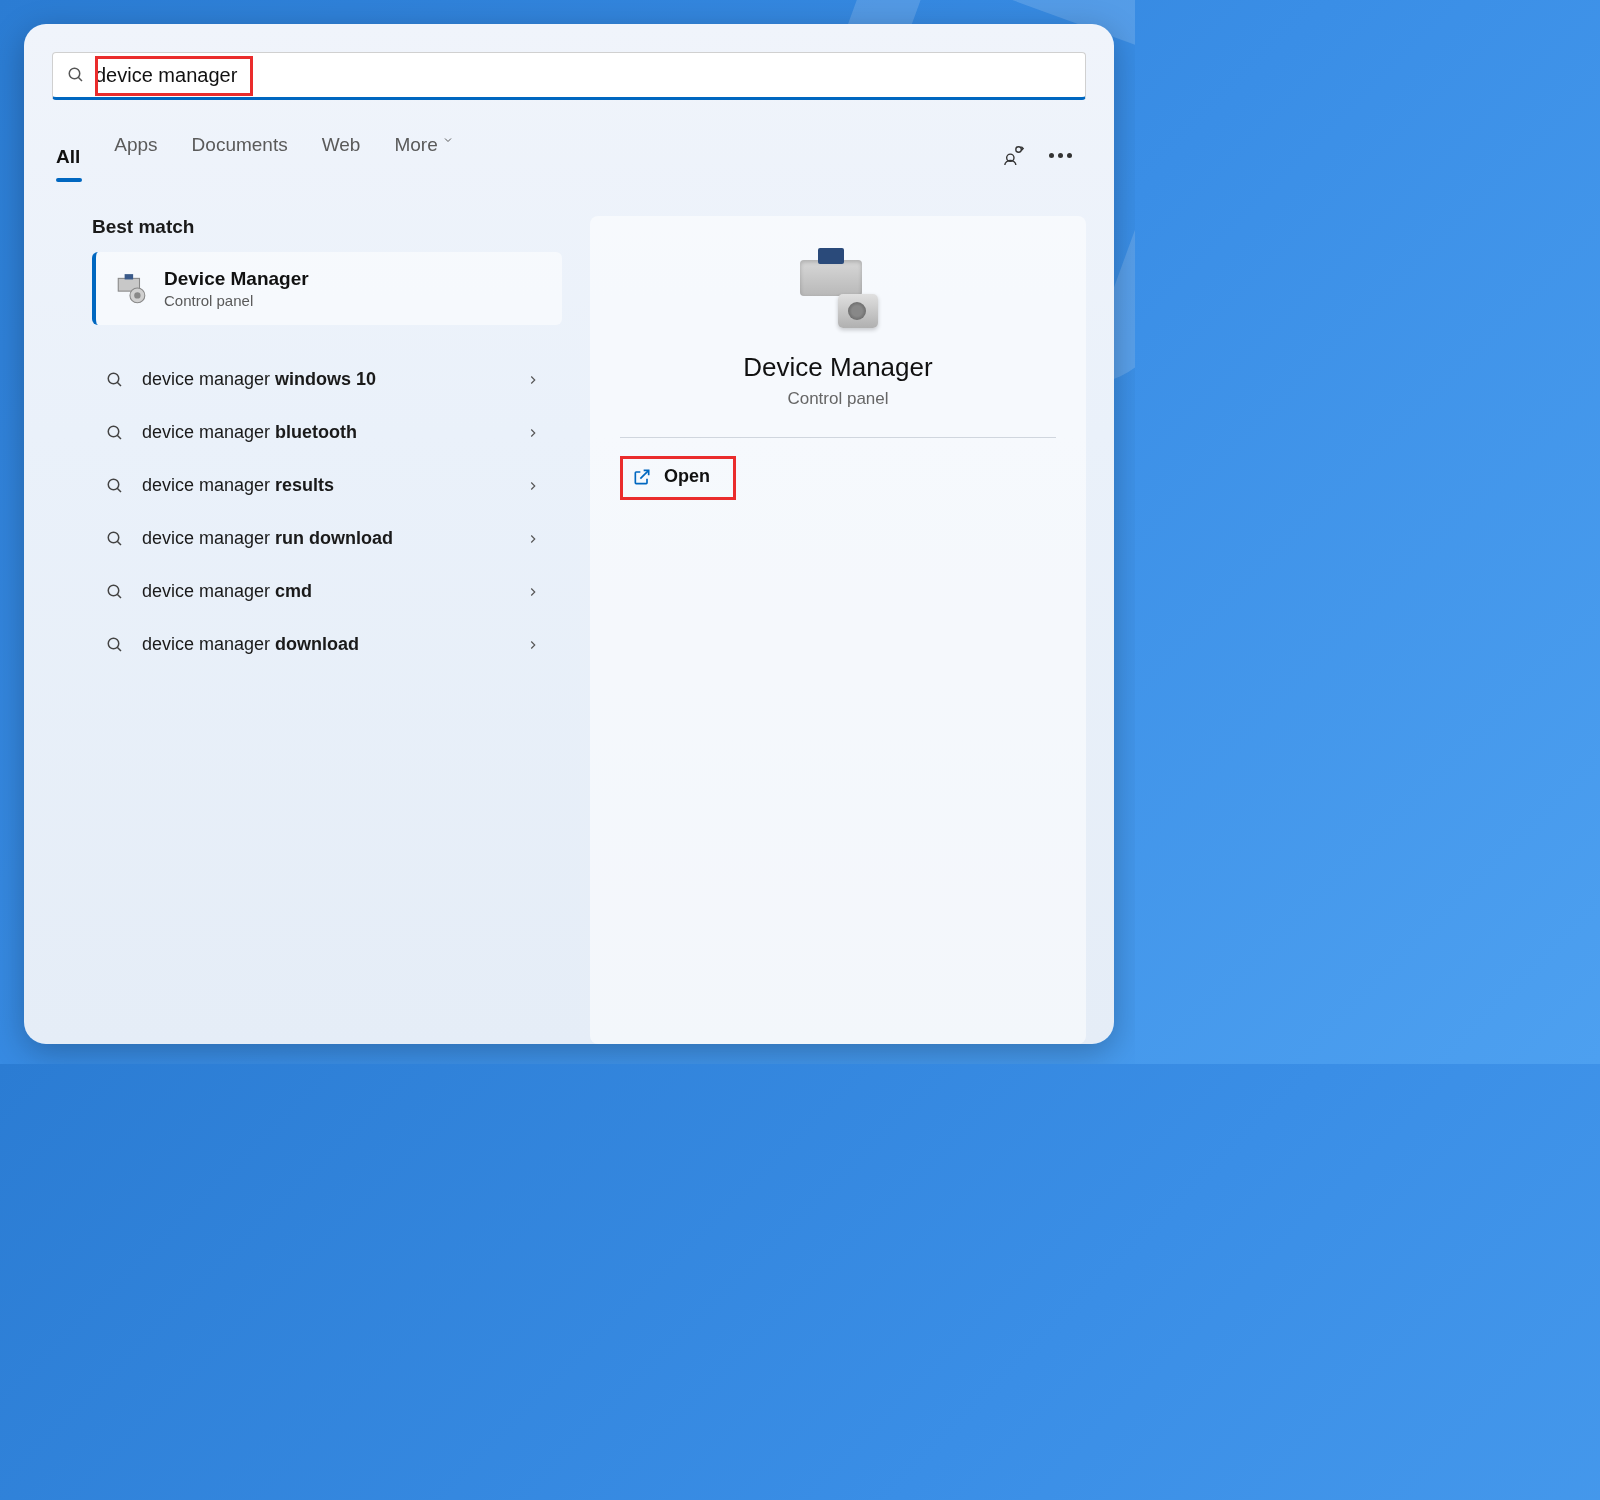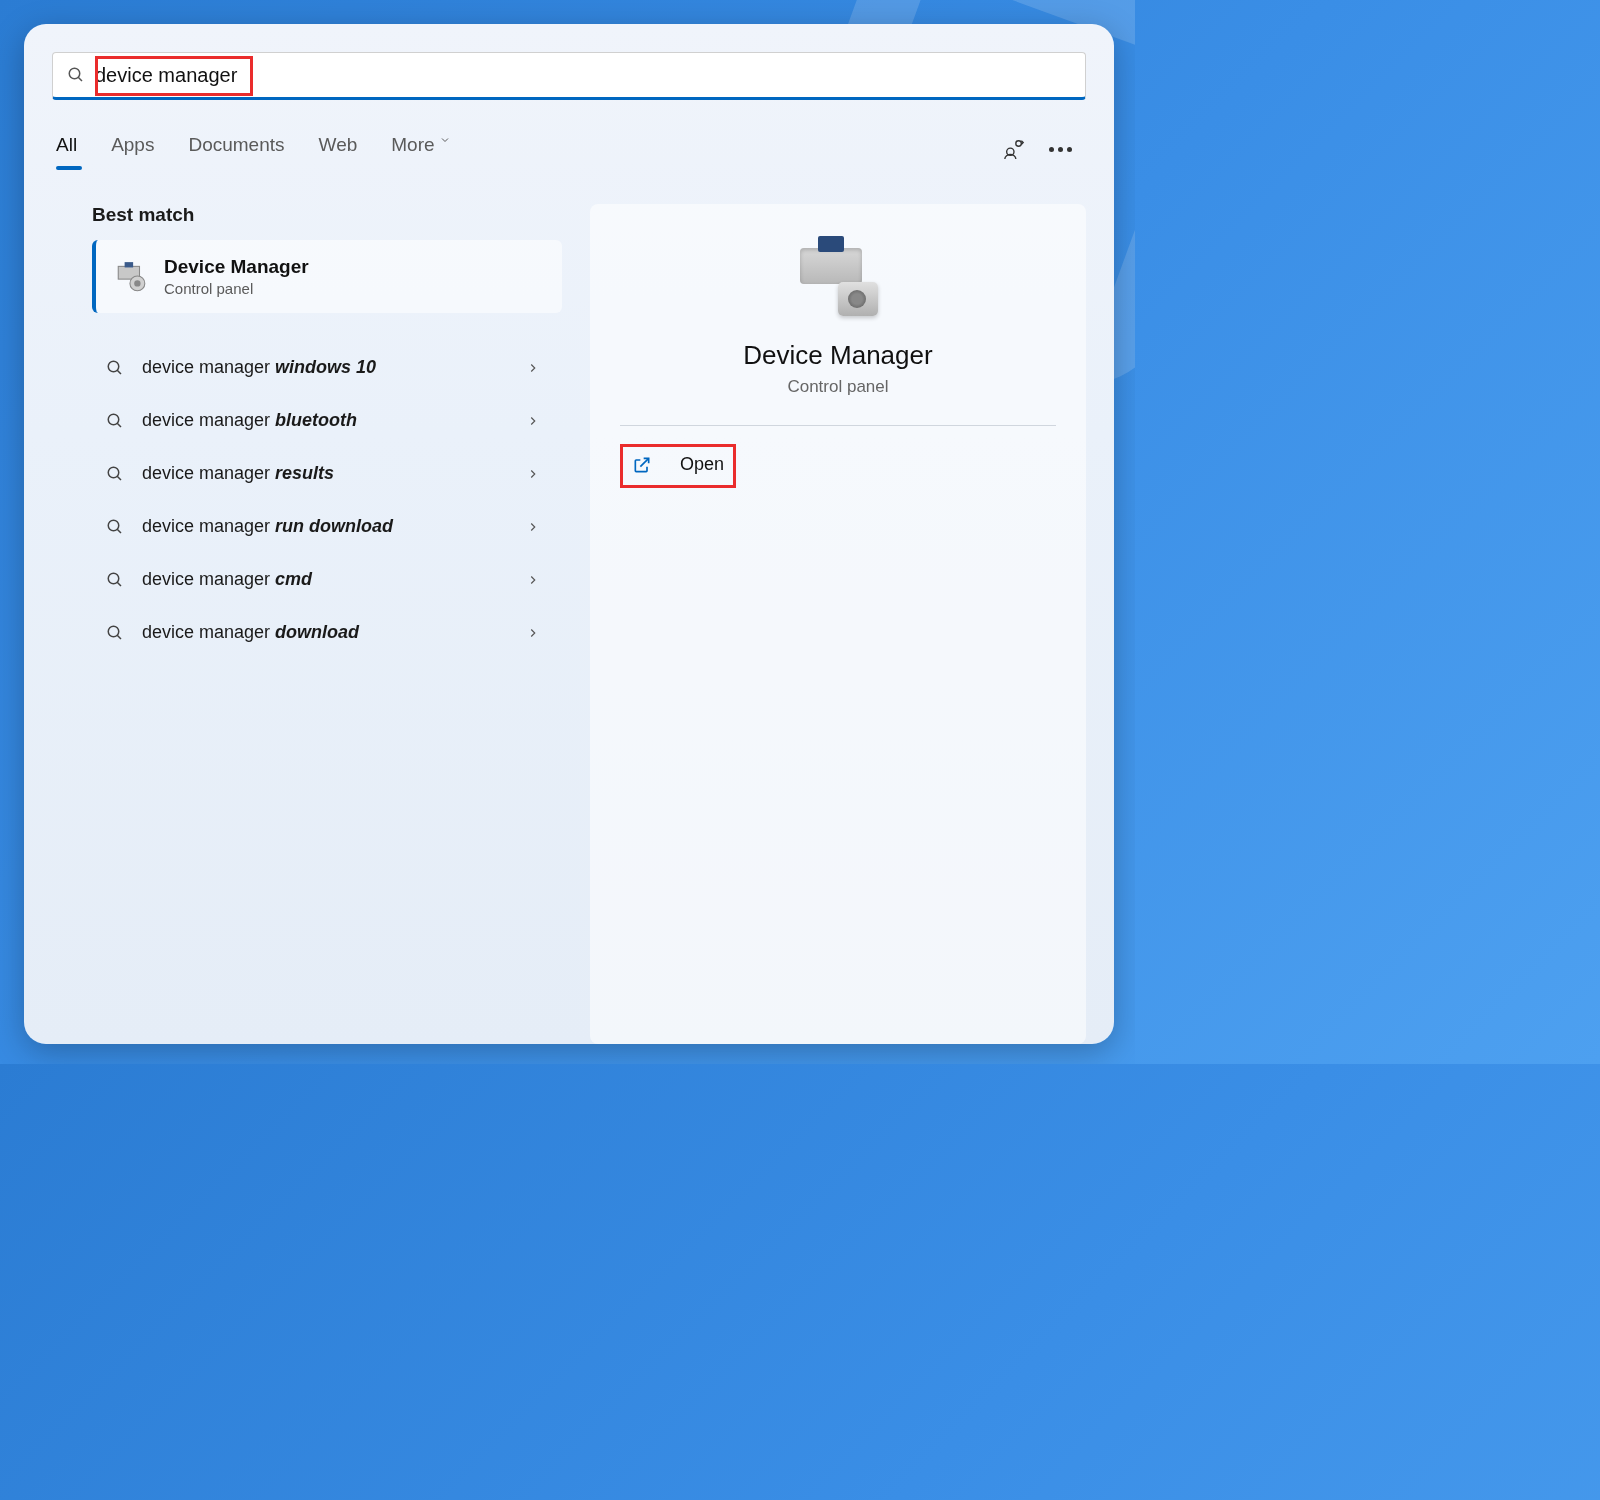--- a/index.html
+++ b/index.html
@@ -74,21 +74,22 @@
   }
   .tab {
     font-size: 19px;
     color: #5a5a5a;
     padding-bottom: 8px;
     cursor: pointer;
     position: relative;
   }
   .tab.active {
     color: #111;
-    font-weight: 400;
+    font-weight: 700;
+    margin-top: 12px;
   }
   .tab.active::after {
     content: "";
     position: absolute;
     left: 0; bottom: -6px;
     width: 26px; height: 4px;
     background: #0067c0;
     border-radius: 2px;
   }
   .tab-more { display: flex; align-items: flex-start; gap: 4px; }
@@ -132,21 +133,21 @@
     display: flex; align-items: center;
     padding: 16px 14px;
     cursor: pointer;
     border-radius: 4px;
   }
   .web-item svg.mag {
     width: 18px; height: 18px; stroke: #444; fill: none; stroke-width: 2;
     margin-right: 18px; flex-shrink: 0;
   }
   .web-text { font-size: 18px; color: #1a1a1a; flex: 1; }
-  .web-text .bold { font-weight: 600; font-style: italic; }
+  .web-text .bold { font-weight: 600; }
   .web-text .gray { color: #666; }
   .web-item svg.arr {
     width: 14px; height: 14px; stroke: #555; fill: none; stroke-width: 2;
     margin-right: 8px;
   }
 
   .right-col {
     flex: 1;
     background: rgba(255,255,255,0.55);
     border-radius: 8px;
@@ -186,22 +187,23 @@
     background: radial-gradient(circle,#888 40%,#555 100%);
   }
   .detail-title { font-size: 26px; color: #111; }
   .detail-sub { font-size: 17px; color: #666; margin-top: 6px; }
   .divider { width: 100%; height: 1px; background: #d0d6de; margin: 28px 0 18px 0; }
   .open-row {
     align-self: flex-start;
     position: relative;
     display: flex; align-items: center;
     padding: 10px 20px 10px 12px;
-    gap: 28px;
+    gap: 12px;
     cursor: pointer;
+    font-weight: bold;
   }
   .open-row svg { width: 20px; height: 20px; stroke: #0067c0; fill: none; stroke-width: 2; }
   .open-label { font-size: 18px; color: #111; }
   .red-box-open {
     position: absolute;
     left: 0; top: 0;
     width: 116px; height: 44px;
     border: 3px solid #ea2c2c;
     pointer-events: none;
   }

